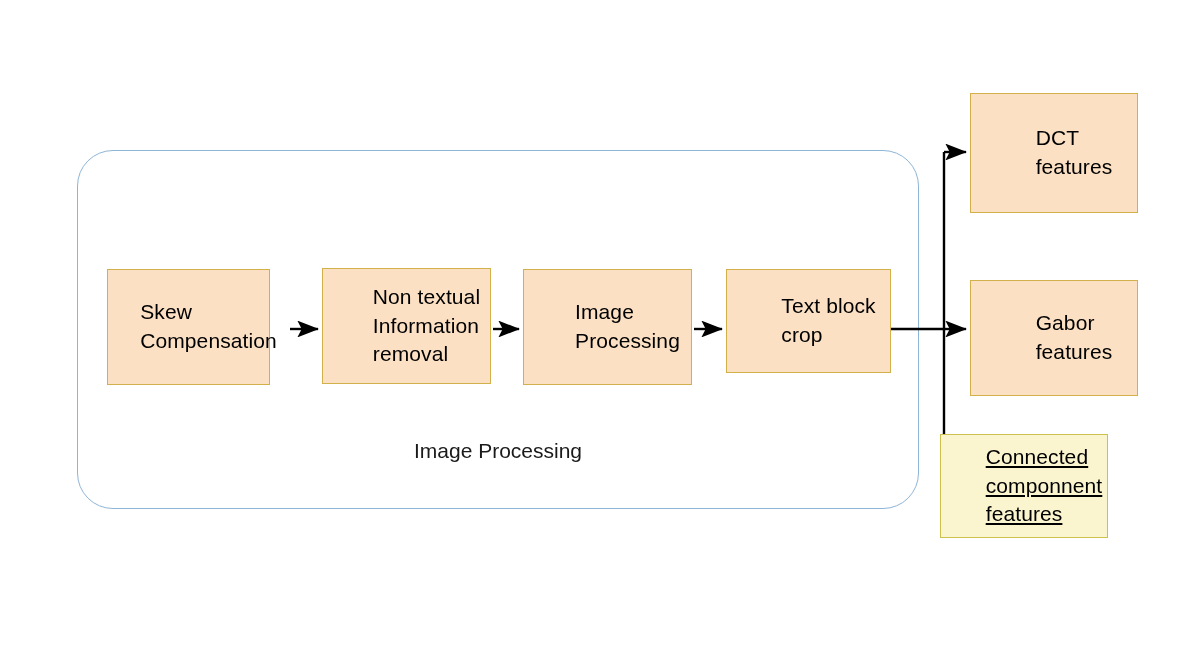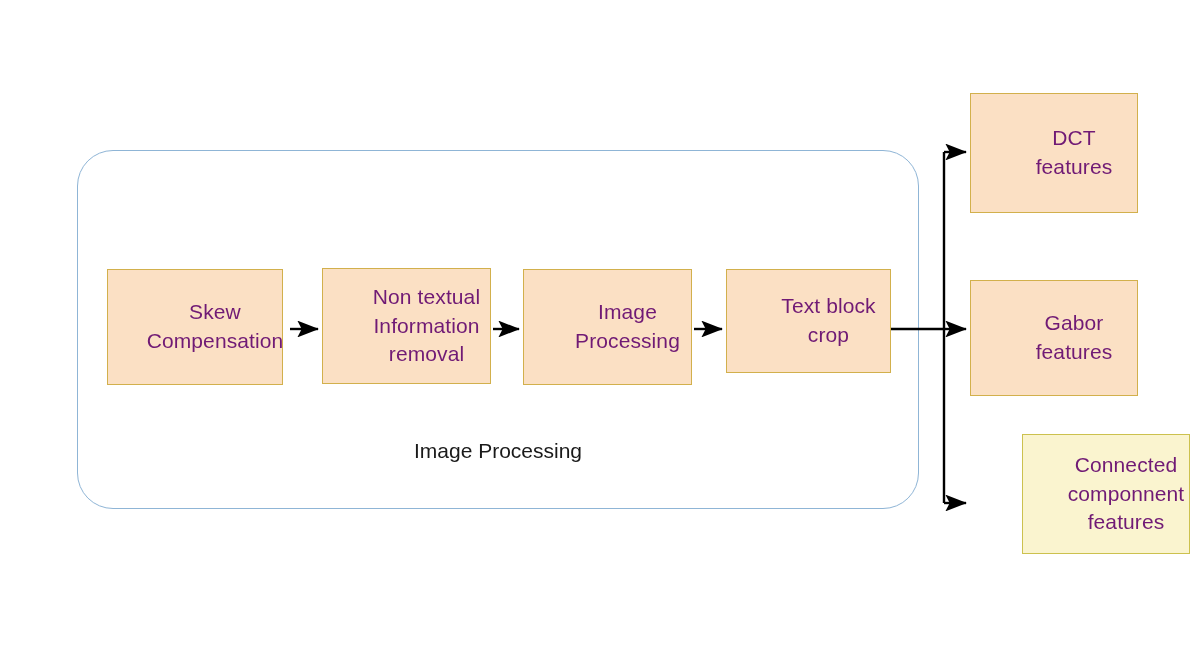--- a/index.html
+++ b/index.html
@@ -26,22 +26,21 @@
     width: 1200px;
     height: 664px;
     pointer-events: none;
   }
   .node {
     position: absolute;
     box-sizing: border-box;
     display: flex;
     align-items: center;
     justify-content: center;
-    text-align: center;
-    color: #701a75;
+    color: #000000;
     font-size: 21px;
     line-height: 1.38;
     letter-spacing: 0.1px;
     white-space: pre-line;
     padding-left: 40px;
   }
   .proc-box {
     background: #fbe0c4;
     border: 1.6px solid #d2b04c;
   }
@@ -61,27 +60,27 @@
     background: transparent;
   }
   .group-label {
     position: absolute;
     color: #1a1a1a;
     font-size: 21px;
     text-align: center;
     white-space: nowrap;
   }
   
-  #node-skew          { left: 107px; top: 269px; width: 176px; height: 116px; }
+  #node-skew          { left: 107px; top: 269px; width: 163px; height: 116px; }
   #node-nontextual    { left: 322px; top: 268px; width: 169px; height: 116px; }
   #node-improc        { left: 523px; top: 269px; width: 169px; height: 116px; }
   #node-textblock     { left: 726px; top: 269px; width: 165px; height: 104px; }
   #node-dct           { left: 970px; top: 93px;  width: 168px; height: 120px; }
   #node-gabor         { left: 970px; top: 280px; width: 168px; height: 116px; }
-  #node-connected     { left: 1022px; top: 434px; width: 168px; height: 120px; }
+  #node-connected     { left: 940px; top: 434px; width: 168px; height: 104px; text-decoration: underline; }
   #group-imageproc    { left: 77px;  top: 150px; width: 842px; height: 359px; }
   #group-imageproc-label { left: 77px; top: 439px; width: 842px; }
 </style>
 </head>
 <body>
 
 <div id="canvas">
 
   <div class="group-frame" id="group-imageproc"></div>
 

